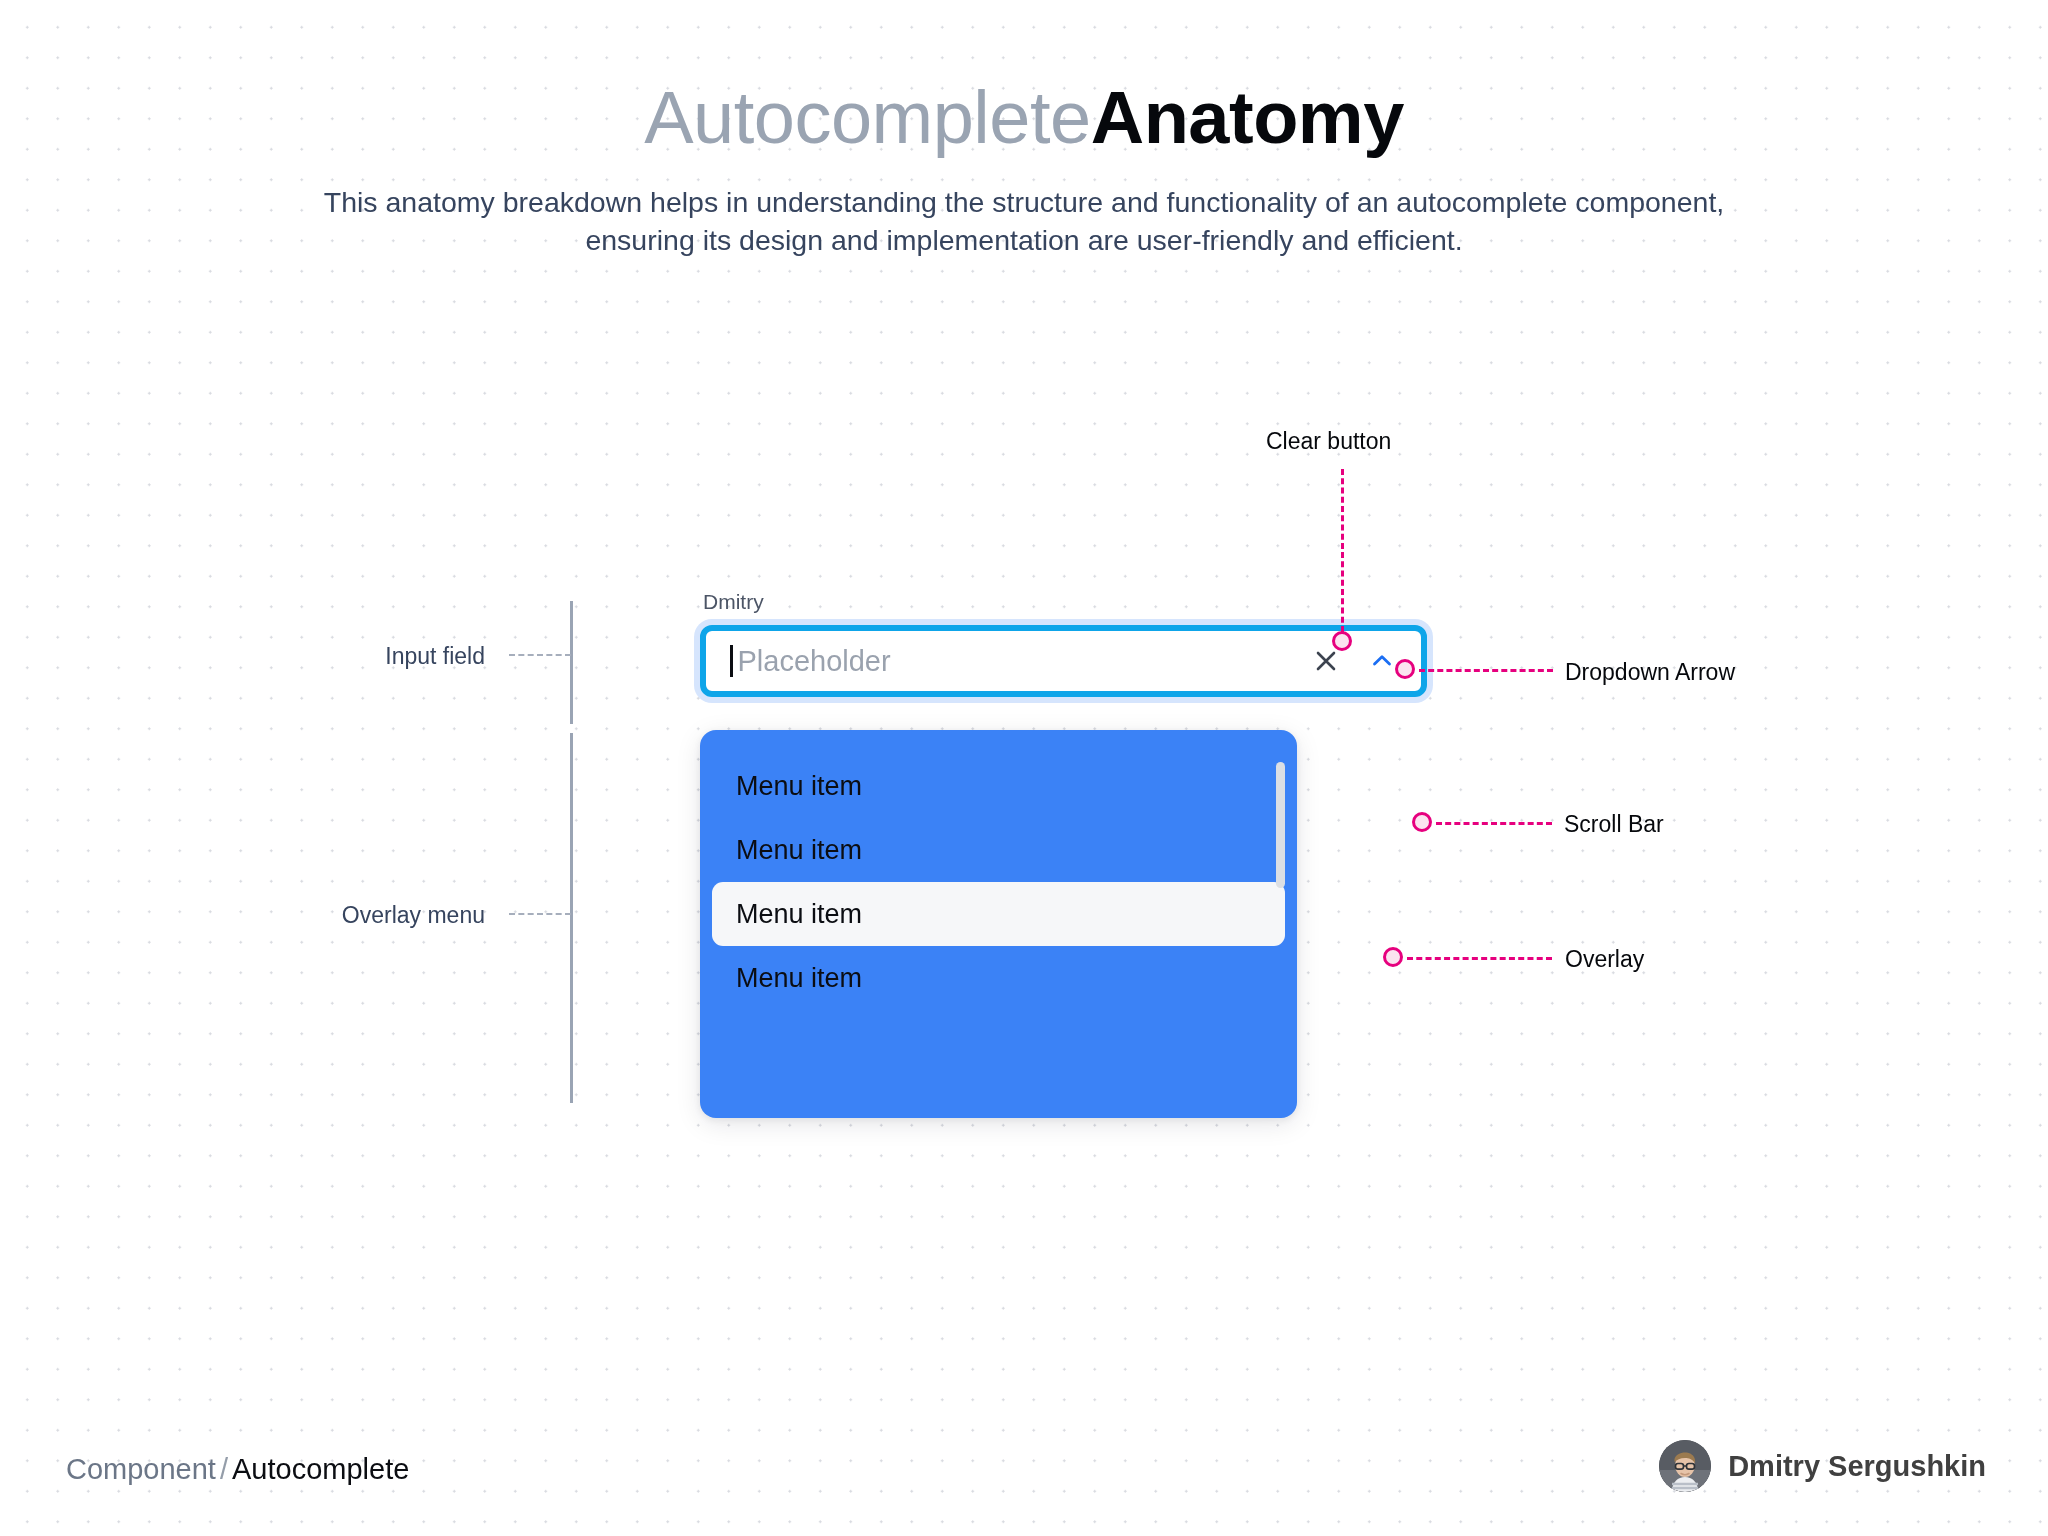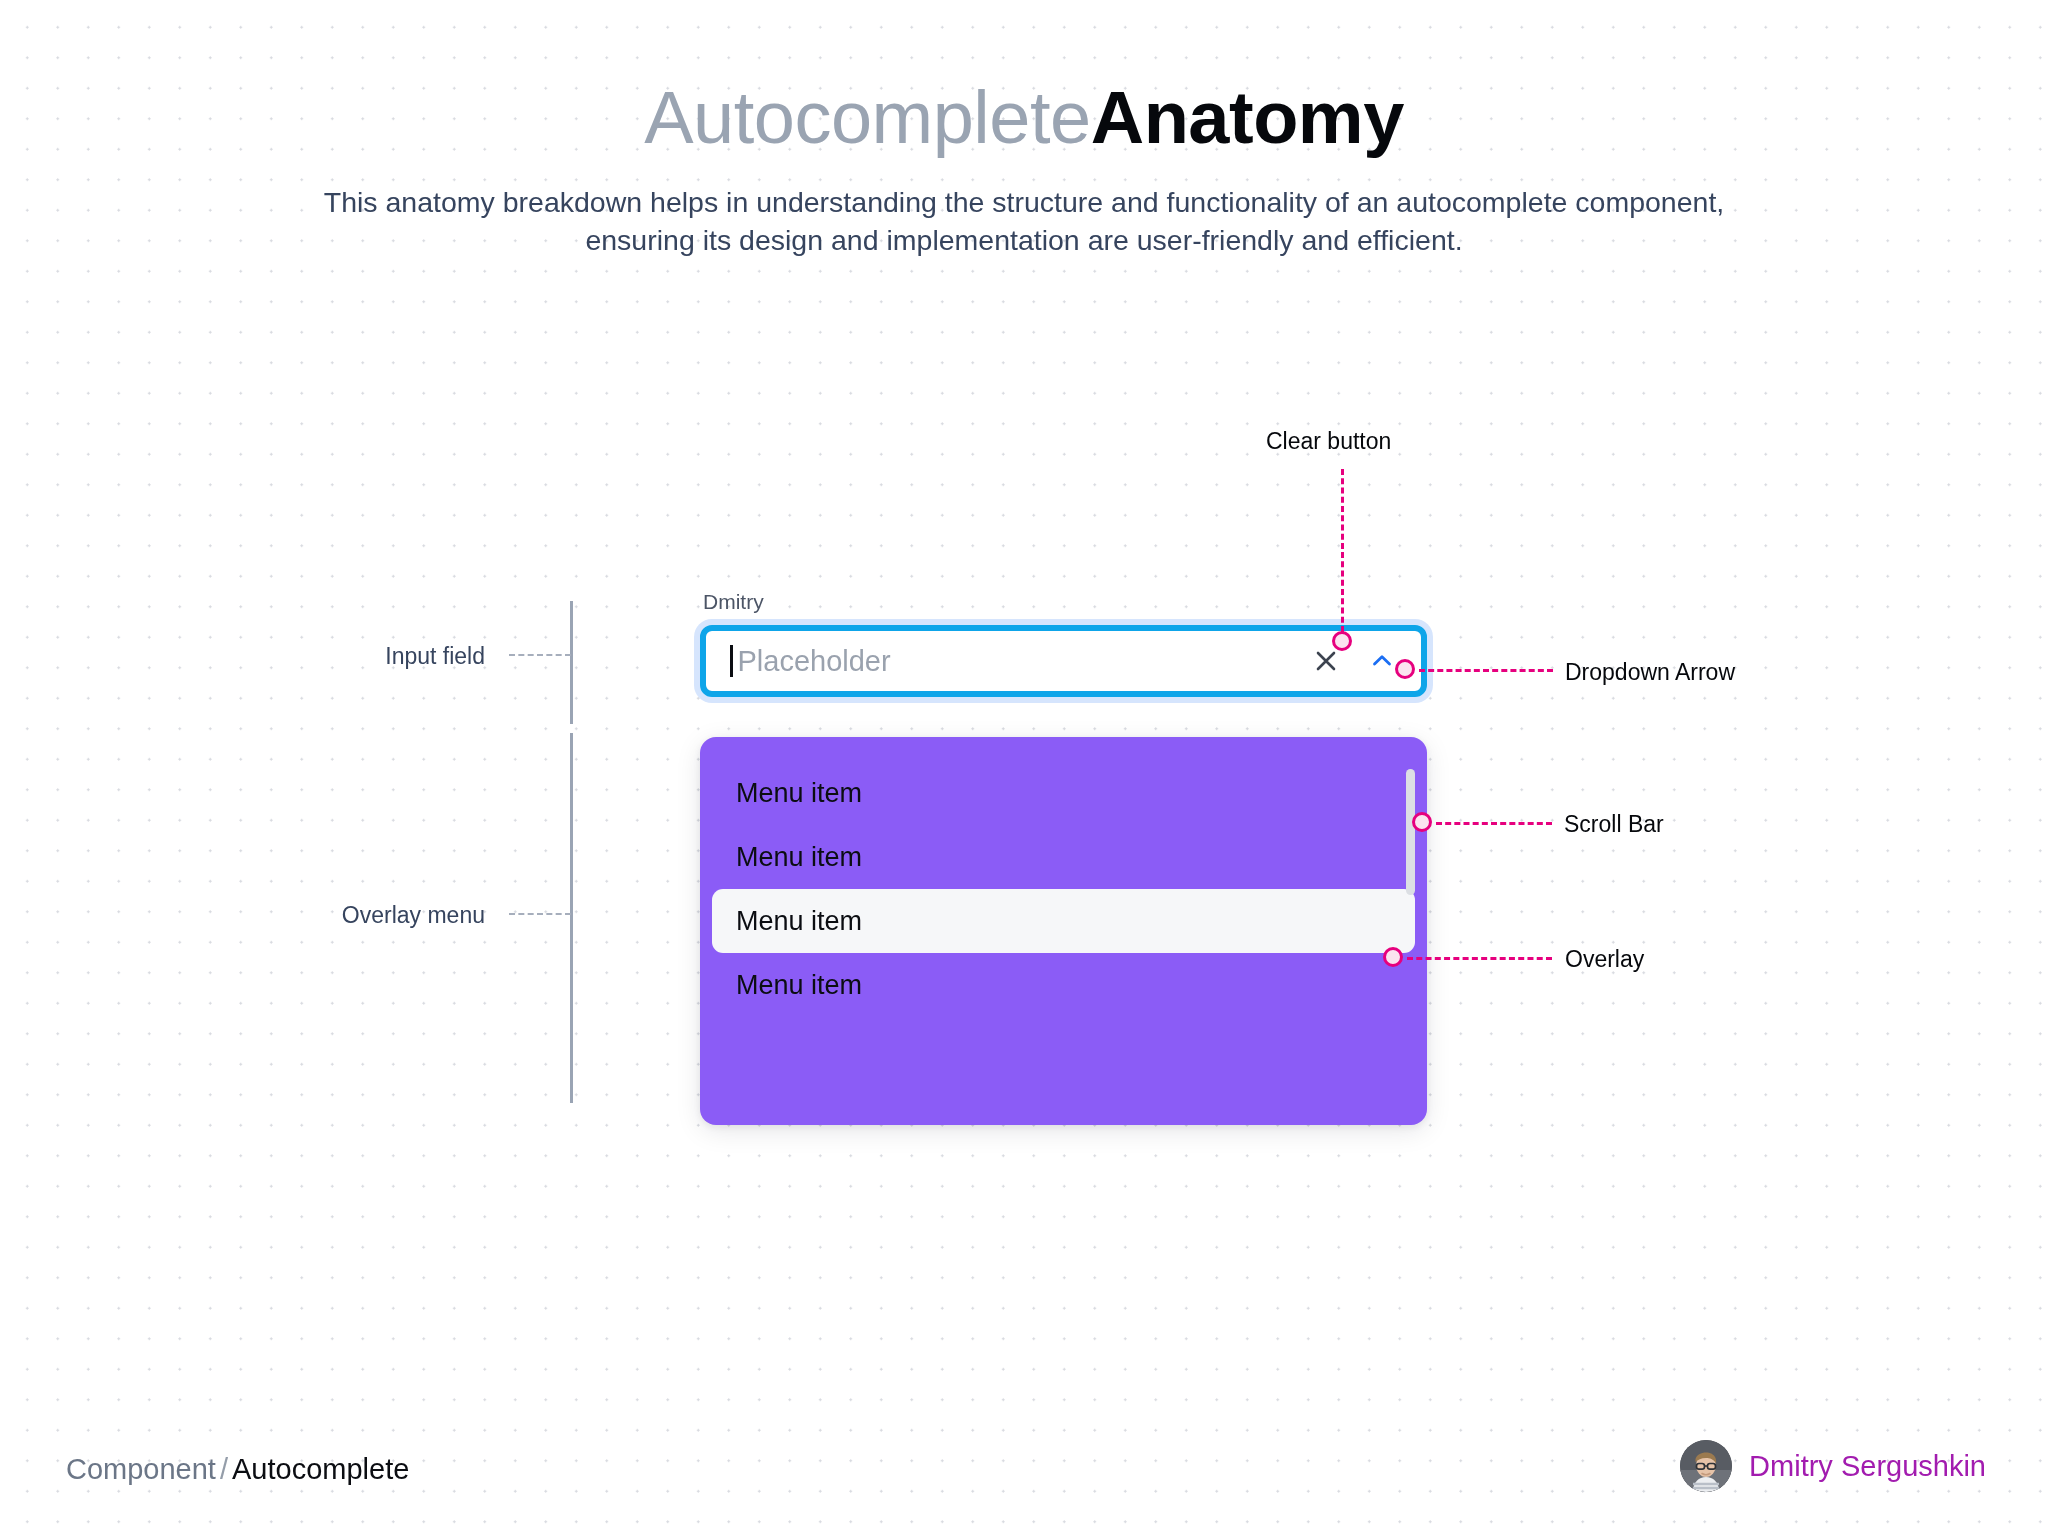--- a/index.html
+++ b/index.html
@@ -120,24 +120,24 @@
     display: flex;
     align-items: center;
     justify-content: center;
     flex: 0 0 auto;
   }
 
   
   #dropdown-menu {
     position: absolute;
     left: 0;
-    top: 146px;
-    width: 727px;
+    top: 139px;
+    width: 597px;
     height: 388px;
-    background: #8b5cf6;
+    background: #3b82f6;
     border-radius: 16px;
     box-shadow: 0 6px 26px rgba(17,24,39,0.10),
                 0 2px 7px rgba(17,24,39,0.07);
     padding: 24px 0 24px 0;
     overflow: hidden;
   }
 
   .menu-item {
     height: 64px;
     display: flex;
@@ -270,23 +270,24 @@
     height: 52px;
     border-radius: 50%;
     overflow: hidden;
     flex: 0 0 auto;
     background: #4b4f56;
     position: relative;
   }
 
   #author-name {
     font-size: 29px;
-    color: #a21caf;
-    line-height: 1;
-    white-space: nowrap;
+    color: #404040;
+    line-height: 1;
+    white-space: nowrap;
+    font-weight: bold;
   }
 </style>
 </head>
 <body>
 
 <div id="dot-grid"></div>
 
 <div id="stage">
 
   <div id="header">

